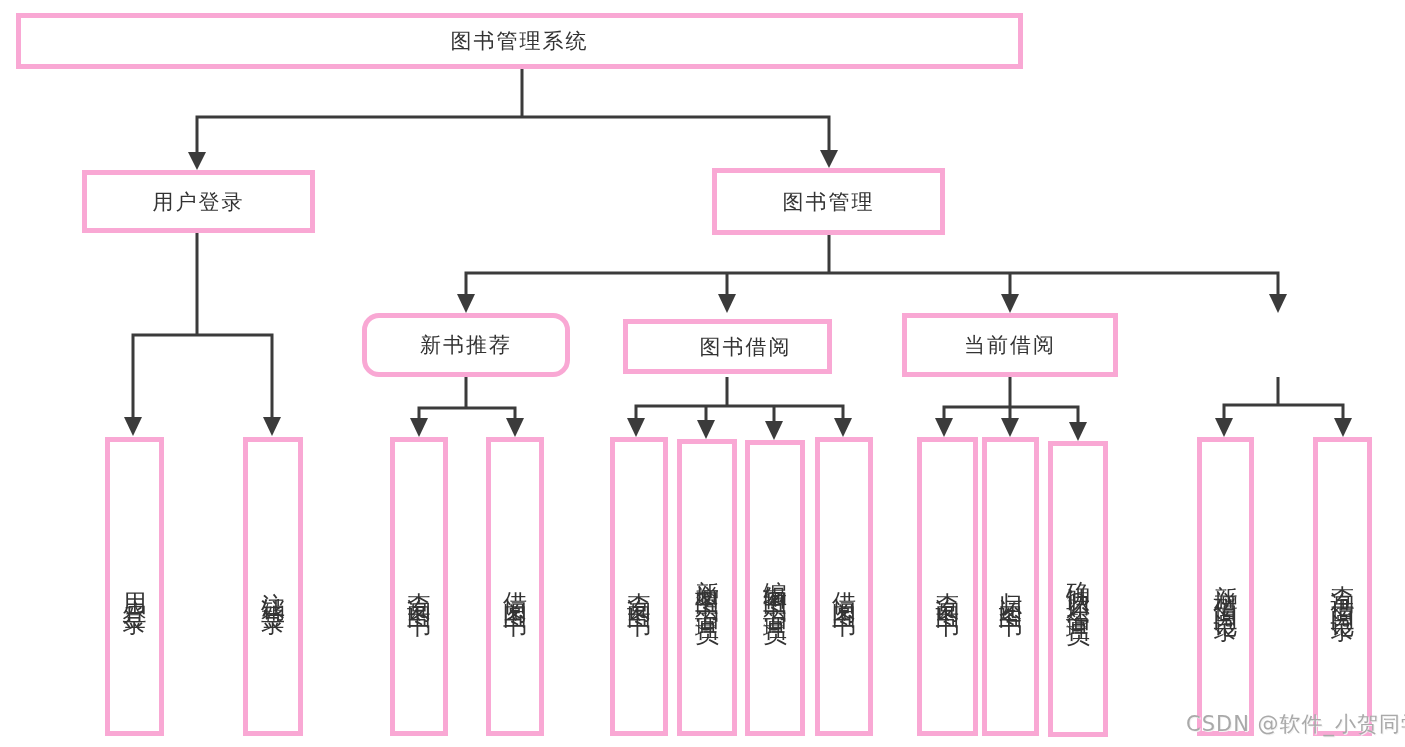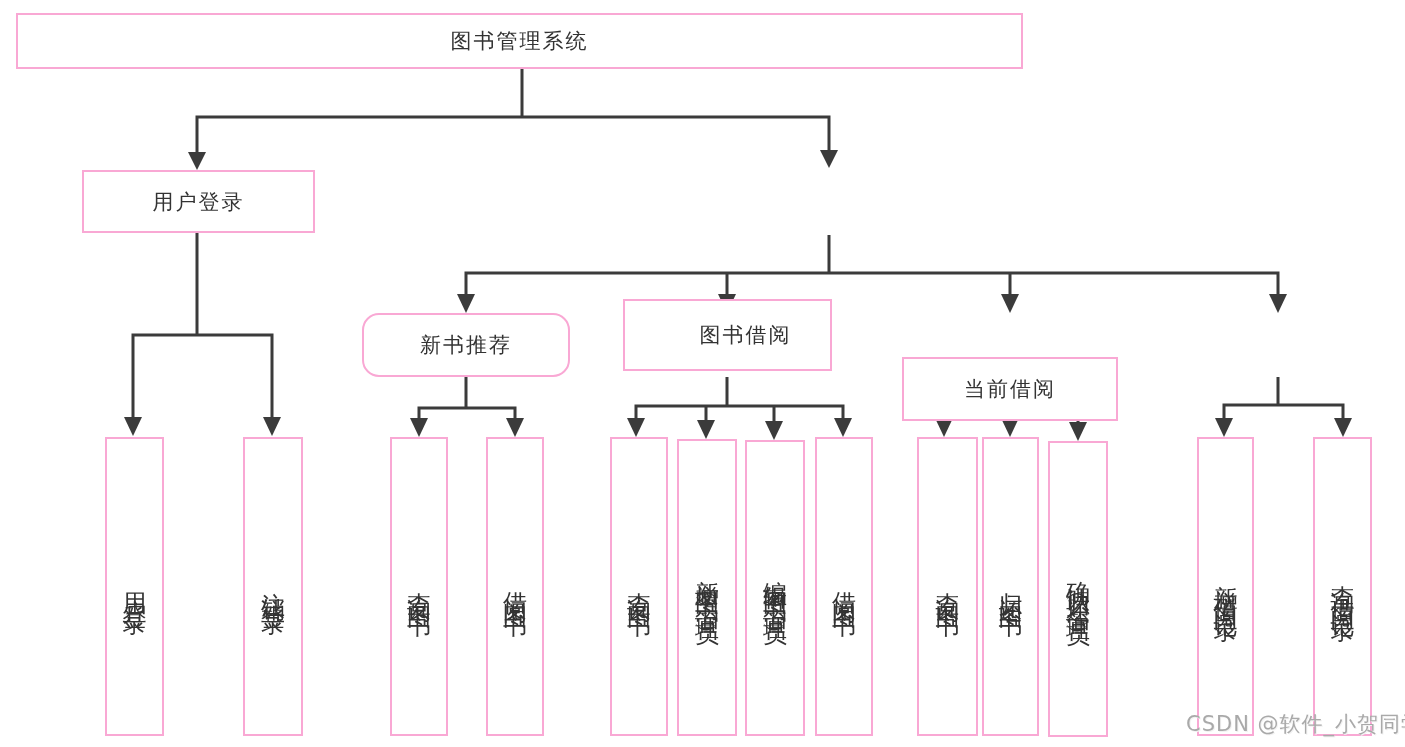--- a/index.html
+++ b/index.html
@@ -6,21 +6,21 @@
   .canvas{
     position:relative;
     width:1405px;height:747px;
     background:#ffffff;
     font-family:"DejaVu Sans","Liberation Sans",sans-serif;
     overflow:hidden;
   }
   .connectors{position:absolute;left:0;top:0;width:1405px;height:747px;}
   .node{
     position:absolute;box-sizing:border-box;
-    border:2px solid #f9a8d4;background:#ffffff;
+    border:5px solid #f9a8d4;background:#ffffff;
     display:flex;align-items:center;justify-content:center;
     color:#333333;
   }
   .h-node{font-size:21px;letter-spacing:2px;white-space:nowrap;}
   .v-node span{
     writing-mode:vertical-rl;text-orientation:mixed;
     font-size:24px;line-height:1;letter-spacing:7px;
     color:#333333;
   }
   .v-node.long span{letter-spacing:6px;}
@@ -73,24 +73,25 @@
       <polygon points="1001,418 1019,418 1010,437"></polygon>
       <polygon points="1069,422 1087,422 1078,441"></polygon>
       <polygon points="1215,418 1233,418 1224,437"></polygon>
       <polygon points="1334,418 1352,418 1343,437"></polygon>
     </g>
   </svg>
 
   <div class="node h-node" style="left:16px;top:13px;width:1007px;height:56px;">图书管理系统</div>
 
   <div class="node h-node" style="left:82px;top:170px;width:233px;height:63px;">用户登录</div>
+  <div class="node h-node" style="left:712px;top:168px;width:233px;height:67px;">图书管理</div>
 
   <div class="node h-node" style="left:362px;top:313px;width:208px;height:64px;border-radius:17px;">新书推荐</div>
-  <div class="node h-node" style="left:623px;top:299px;width:209px;height:72px;padding-left:36px;">图书借阅</div>
-  <div class="node h-node" style="left:902px;top:313px;width:216px;height:64px;margin-top:44px;">当前借阅</div>
+  <div class="node h-node" style="left:623px;top:319px;width:209px;height:55px;padding-left:36px;">图书借阅</div>
+  <div class="node h-node" style="left:902px;top:313px;width:216px;height:64px;">当前借阅</div>
 
   <div class="node v-node" style="left:105px;top:437px;width:59px;height:299px;">
     <span>用户登录</span>
   </div>
   <div class="node v-node" style="left:243px;top:437px;width:60px;height:299px;">
     <span>注销登录</span>
   </div>
 
   <div class="node v-node" style="left:390px;top:437px;width:58px;height:299px;">
     <span>查询图书</span>

